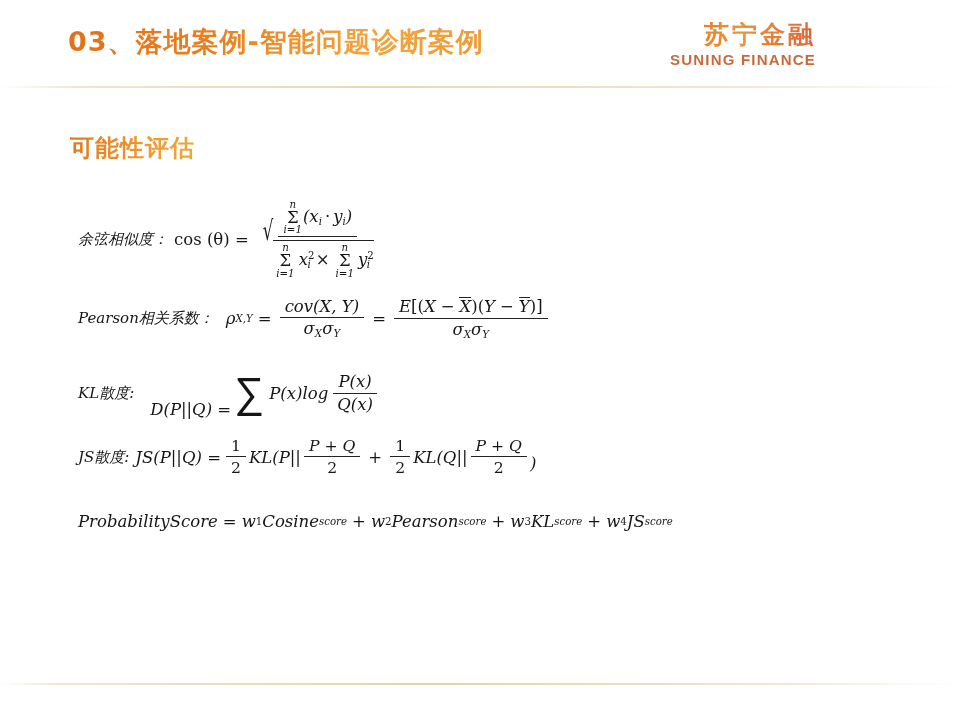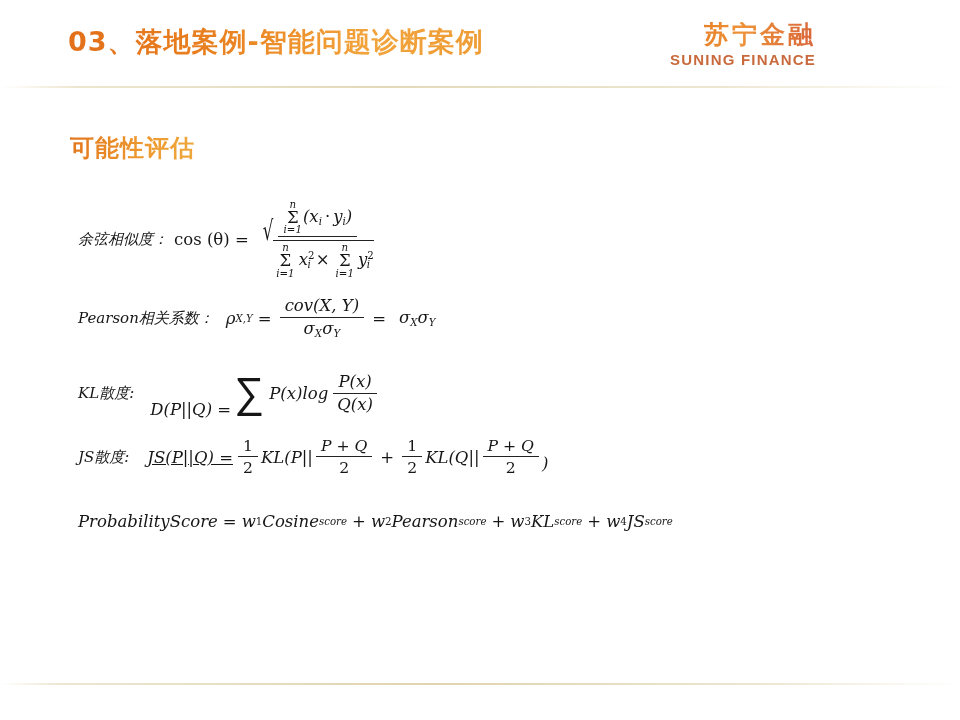--- a/index.html
+++ b/index.html
@@ -305,20 +305,23 @@
       <span class="frac">
         <span class="num"><span class="mi">cov(X, Y)</span></span>
         <span class="den">
           <span class="mi">σ</span><sub>X</sub><span class="mi">σ</span><sub>Y</sub>
         </span>
       </span>
 
       <span class="op">=</span>
 
       <span class="frac">
+        <span class="num">
+          <span class="mi">E</span><span class="mup">[</span><span class="mup">(</span><span class="mi">X</span><span class="op">−</span><span class="overbar mi">X</span><span class="mup">)(</span><span class="mi">Y</span><span class="op">−</span><span class="overbar mi">Y</span><span class="mup">)]</span>
+        </span>
         <span class="den">
           <span class="mi">σ</span><sub>X</sub><span class="mi">σ</span><sub>Y</sub>
         </span>
       </span>
     </div>
 
     <div class="formula-row" style="left:78px; top:368px;">
       <span class="label">KL散度:</span>
       <span class="mi" style="margin-left:10px;margin-top:32px;">D(P||Q) =</span>
 
@@ -327,21 +330,21 @@
       <span class="mi">P(x)log</span>
 
       <span class="frac" style="margin-left:4px;">
         <span class="num"><span class="mi">P(x)</span></span>
         <span class="den"><span class="mi">Q(x)</span></span>
       </span>
     </div>
 
     <div class="formula-row" style="left:78px; top:437px;">
       <span class="label">JS散度:</span>
-      <span class="mi" style="margin-left:12px;text-decoration:underline;">JS(P||Q) =</span>
+      <span class="mi" style="margin-left:0;">JS(P||Q) =</span>
 
       <span class="frac sm" style="margin-left:5px;">
         <span class="num"><span class="mup">1</span></span>
         <span class="den"><span class="mup">2</span></span>
       </span>
       <span class="mi">KL(P||</span>
       <span class="frac sm">
         <span class="num"><span class="mi">P + Q</span></span>
         <span class="den"><span class="mup">2</span></span>
       </span>

